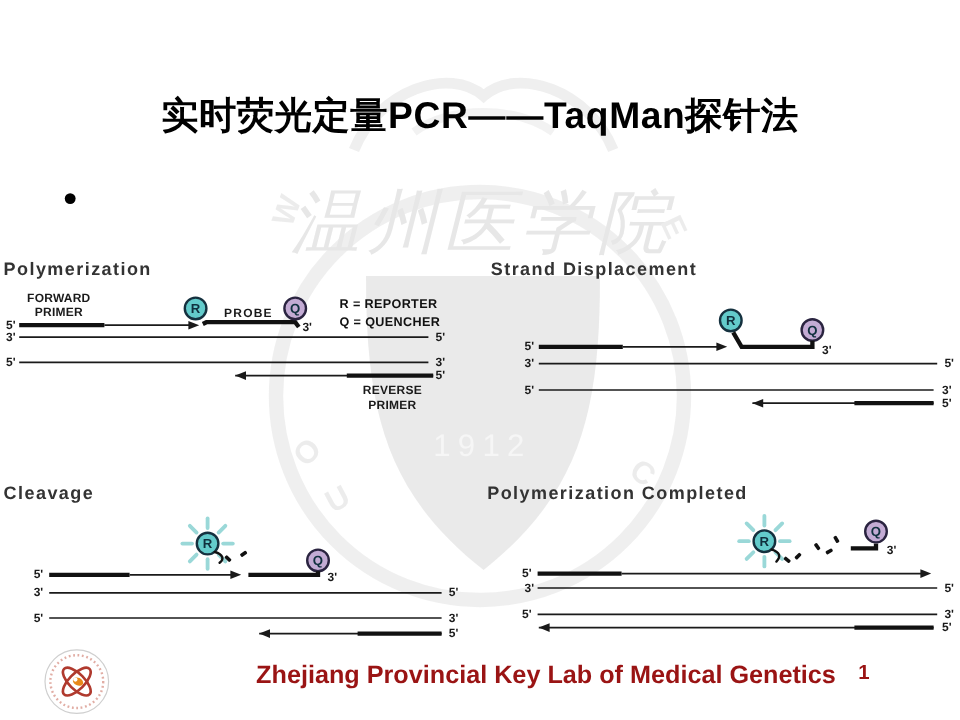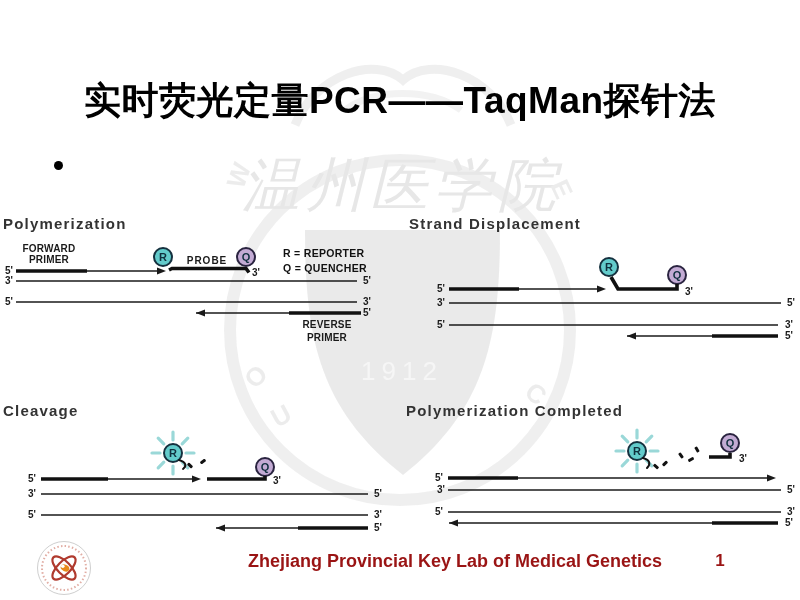--- a/index.html
+++ b/index.html
@@ -1,25 +1,25 @@
 <!DOCTYPE html>
 <html><head>
 <meta charset="utf-8">
 <style>
   html,body{margin:0;padding:0;background:#fff;}
   .slide{position:relative;width:800px;height:600px;background:#ffffff;overflow:hidden;
          font-family:"Liberation Sans",sans-serif;}
   .wm{position:absolute;left:225px;top:50px;z-index:0;opacity:.55;pointer-events:none;overflow:visible;}
   .title{position:absolute;top:76px;left:0;right:0;z-index:2;text-align:center;
-         font-size:37px;font-weight:bold;color:#000;letter-spacing:.5px;}
+         font-size:31px;font-weight:bold;color:#000;letter-spacing:.5px;}
   .bullet{position:absolute;left:54px;top:161px;width:9px;height:9px;border-radius:50%;
           background:#000;z-index:2;}
   .diagram{position:absolute;left:0;top:205px;z-index:1;}
   .footer-lab{position:absolute;left:200px;top:551px;width:510px;z-index:2;text-align:center;
-              font-size:18px;font-weight:bold;color:#9a1414;}
+              font-size:21px;font-weight:bold;color:#9a1414;}
   .footer-page{position:absolute;left:703px;top:551px;width:34px;z-index:2;text-align:center;
                font-size:17px;font-weight:bold;color:#9a1414;}
   .logo{position:absolute;left:36px;top:540px;z-index:2;}
   
   text{font-family:"Liberation Sans",sans-serif;}
   .pt{font-size:15px;font-weight:bold;letter-spacing:1.2px;fill:#333;}
   .sl{font-size:10px;font-weight:bold;fill:#1a1a1a;letter-spacing:.2px;}
   .end{font-size:10px;font-weight:bold;fill:#1a1a1a;}
   .lg{font-size:10.5px;font-weight:bold;fill:#111;letter-spacing:.3px;}
   .rq{font-size:11px;font-weight:bold;fill:#10303e;}

